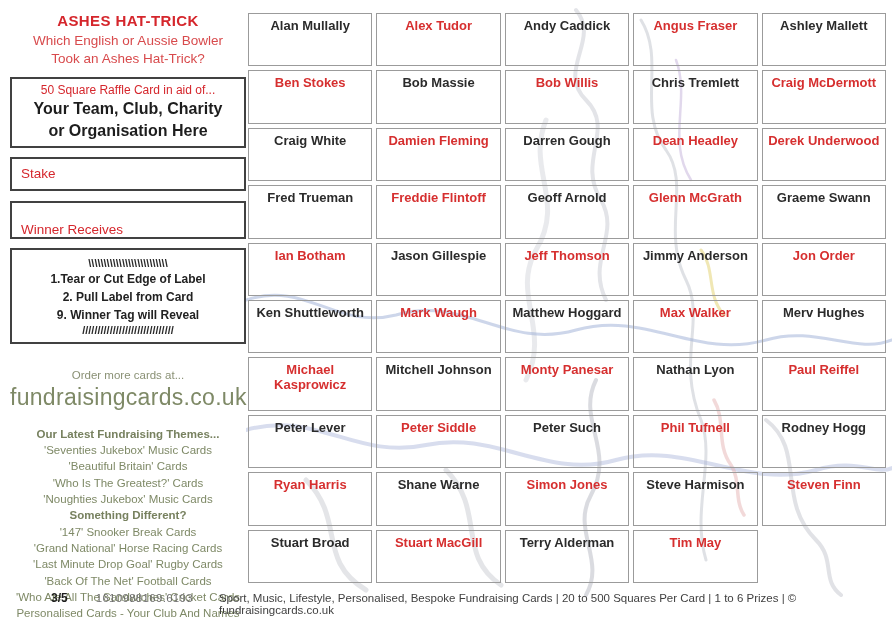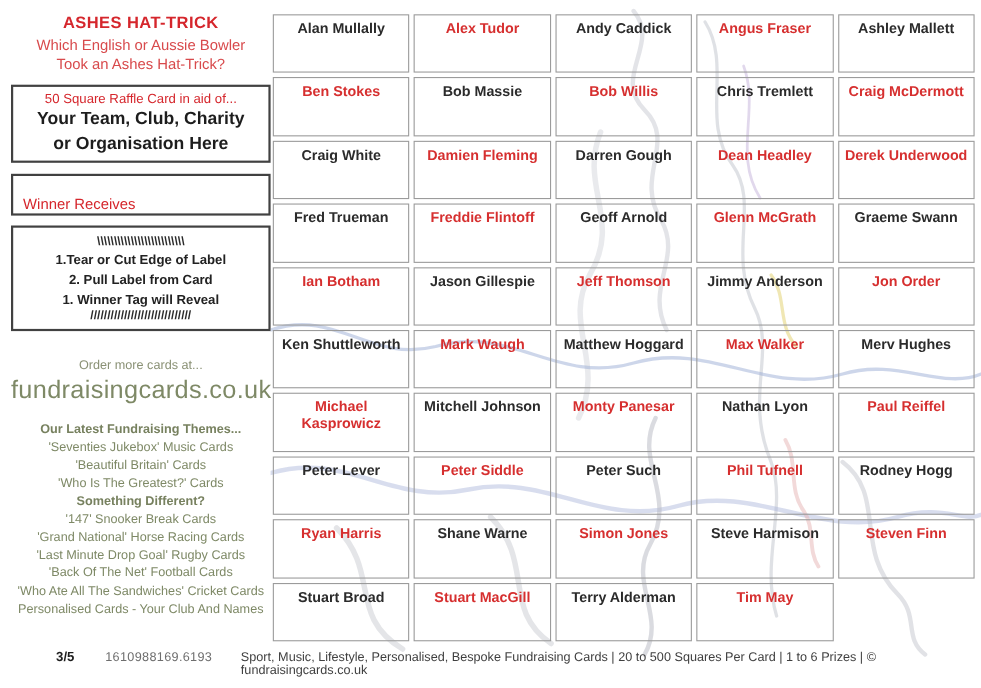--- a/index.html
+++ b/index.html
@@ -94,41 +94,45 @@
       <div>Which English or Aussie Bowler</div>
       <div>Took an Ashes Hat-Trick?</div>
     </div>
 
     <div class="box aid-box">
       <div class="aid-line1">50 Square Raffle Card in aid of...</div>
       <div class="aid-line2">Your Team, Club, Charity</div>
       <div class="aid-line2">or Organisation Here</div>
     </div>
 
+    <div class="box stake-box">
+      <span class="field-label">Stake</span>
+    </div>
 
     <div class="box winner-box">
       <span class="field-label">Winner Receives</span>
     </div>
 
     <div class="box label-box">
       <div class="hatch">\\\\\\\\\\\\\\\\\\\\\\\\\\</div>
       <div class="step">1.Tear or Cut Edge of Label</div>
       <div class="step">2. Pull Label from Card</div>
-      <div class="step">1. Winner Tag will Reveal</div>
+      <div class="step">9. Winner Tag will Reveal</div>
       <div class="hatch">//////////////////////////////</div>
     </div>
 
     <div class="order-prompt">Order more cards at...</div>
     <div class="order-url">fundraisingcards.co.uk</div>
 
     <div class="themes">
         <div class="theme-bold">Our Latest Fundraising Themes...</div>
         <div class="theme-item">'Seventies Jukebox' Music Cards</div>
         <div class="theme-item">'Beautiful Britain' Cards</div>
         <div class="theme-item">'Who Is The Greatest?' Cards</div>
+        <div class="theme-item">'Noughties Jukebox' Music Cards</div>
         <div class="theme-bold">Something Different?</div>
         <div class="theme-item">'147' Snooker Break Cards</div>
         <div class="theme-item">'Grand National' Horse Racing Cards</div>
         <div class="theme-item">'Last Minute Drop Goal' Rugby Cards</div>
         <div class="theme-item">'Back Of The Net' Football Cards</div>
         <div class="theme-item">'Who Ate All The Sandwiches' Cricket Cards</div>
         <div class="theme-item">Personalised Cards - Your Club And Names</div>
       </div>
   </aside>
 

